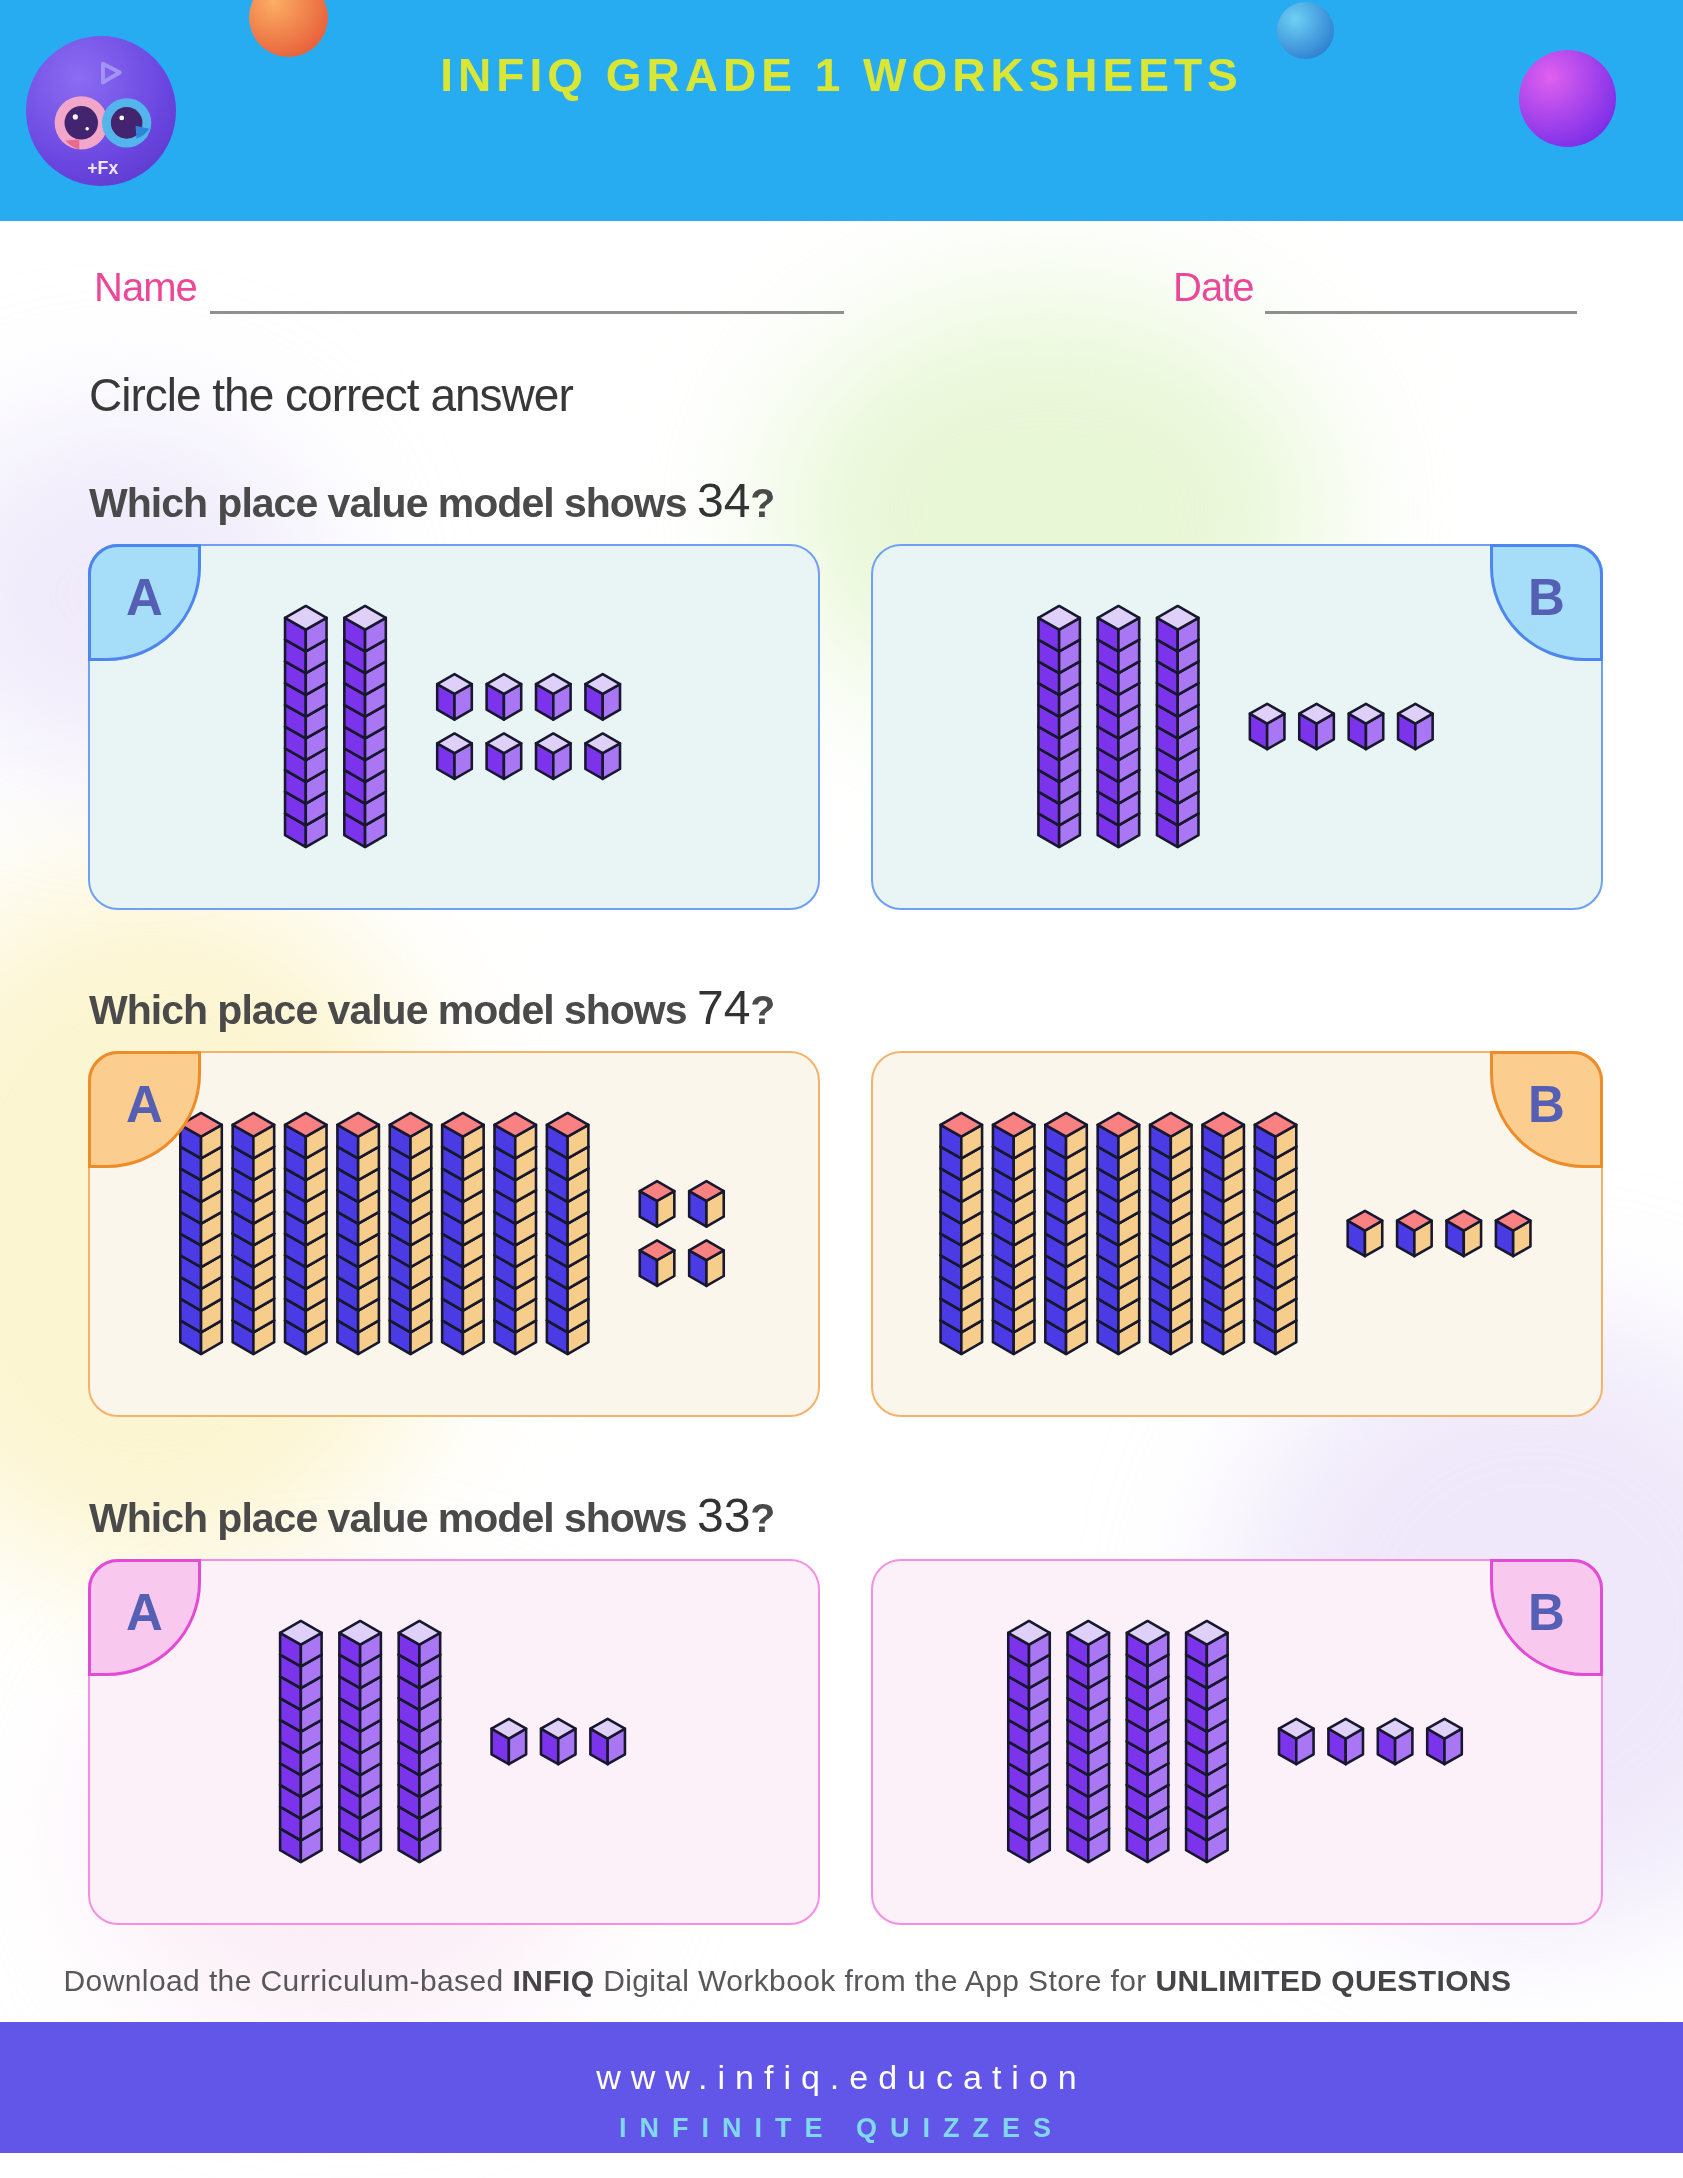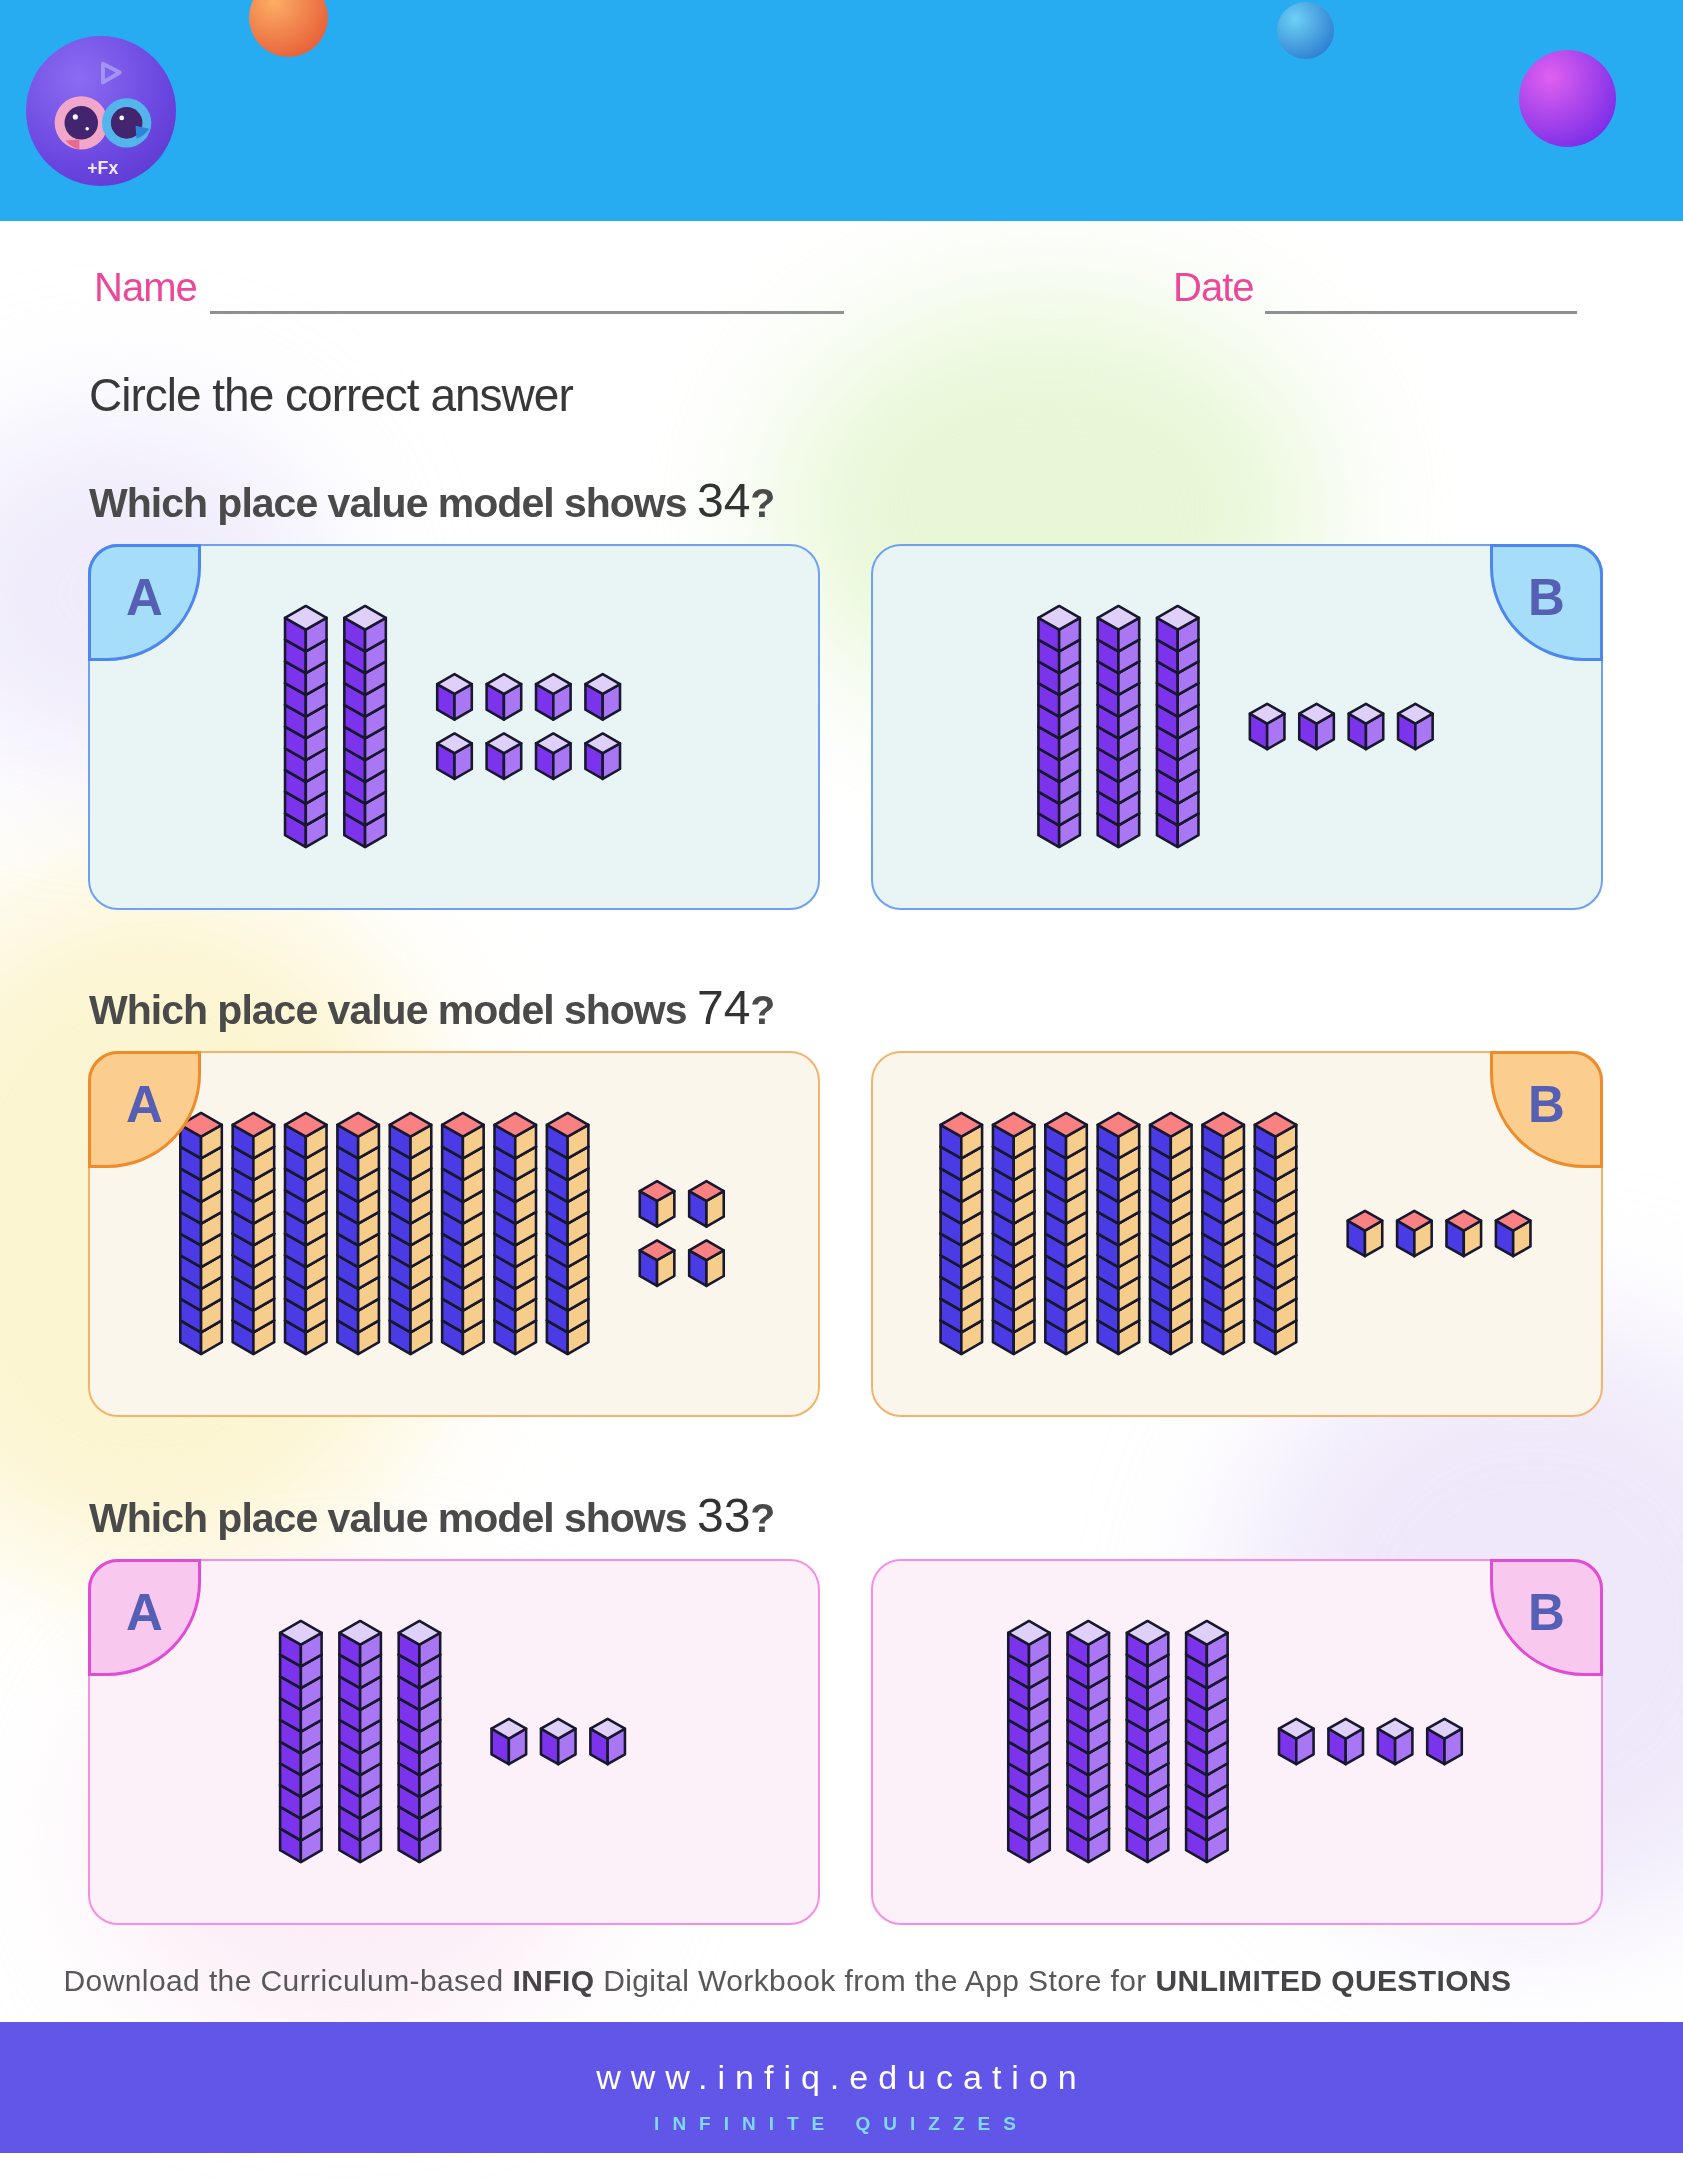--- a/index.html
+++ b/index.html
@@ -55,21 +55,21 @@
   .tab-letter{font-size:51px;font-weight:800;color:var(--letter,#5560B5);padding-bottom:10px;}
   .blocks{position:absolute;inset:0;display:flex;align-items:center;justify-content:center;}
 
   
   .footer-note{position:absolute;left:0;top:1964px;width:1575px;text-align:center;font-size:30px;
         letter-spacing:0.4px;color:#58585A;z-index:2;}
   .footer-note b{font-weight:800;color:#454547;}
   .bottom-bar{position:absolute;left:0;top:2022px;width:1683px;height:131px;background:var(--bar-bg,#6156E8);z-index:2;}
   .site-url{position:absolute;left:0;top:36px;width:100%;text-align:center;font-size:34px;
         letter-spacing:10px;color:#ffffff;font-weight:400;}
-  .tagline{position:absolute;left:0;top:91px;width:100%;text-align:center;font-size:19px;
+  .tagline{position:absolute;left:0;top:91px;width:100%;text-align:center;font-size:27px;
         letter-spacing:13px;font-weight:700;color:var(--tagline-color,#7FD8EE);}
 </style>
 </head>
 <body style="--header-bg: #27ACF2; --title-color: #D9E636; --bar-bg: #6156E8; --tagline-color: #7FD8EE;">
 
 <div class="blob blob-green"></div>
 <div class="blob blob-yellow"></div>
 <div class="blob blob-lavender"></div>
 <div class="blob blob-pink"></div>
 <div class="blob blob-purple"></div>
@@ -83,20 +83,21 @@
       <circle cx="50" cy="82" r="2.6" fill="#ffffff"></circle>
       <circle cx="62" cy="94" r="1.8" fill="#ffffff"></circle>
       <path d="M40 106 a27 27 0 0 0 14 9 l0 -10 z" fill="#E86A8C"></path>
       <circle cx="102" cy="88" r="25" fill="#54B4EC"></circle>
       <circle cx="102" cy="88" r="16" fill="#42256E"></circle>
       <circle cx="97" cy="83" r="2.4" fill="#ffffff"></circle>
       <path d="M112 104 a25 25 0 0 0 13 -10 l-14 -3 z" fill="#2E86D8"></path>
       <text x="62" y="140" font-size="18" font-weight="bold" fill="#EEE8FF">+Fx</text>
     </svg>
   </div>
+  <div class="series-title">INFIQ GRADE 1 WORKSHEETS</div>
   <div class="sphere sphere-orange"></div>
   <div class="sphere sphere-blue"></div>
 </div>
 <div class="sphere sphere-purple" style="z-index:3;"></div>
 
 <span class="field-label name-label">Name</span>
 <span class="field-line name-line"></span>
 <span class="field-label date-label">Date</span>
 <span class="field-line date-line"></span>
 

